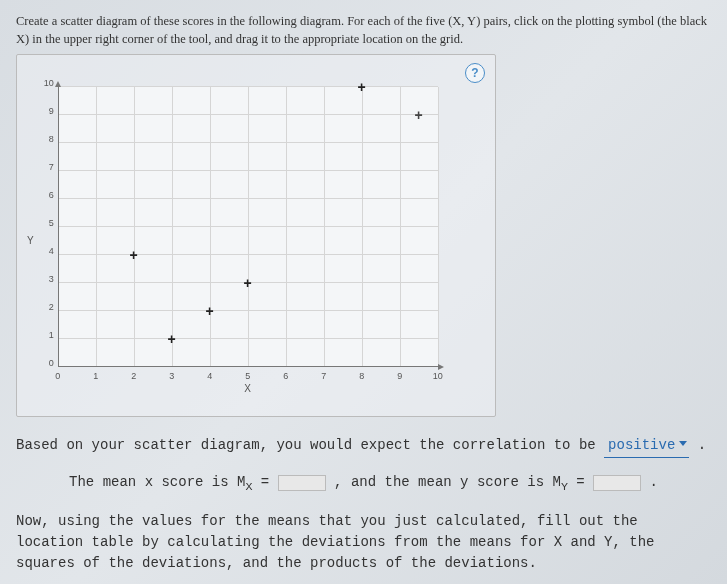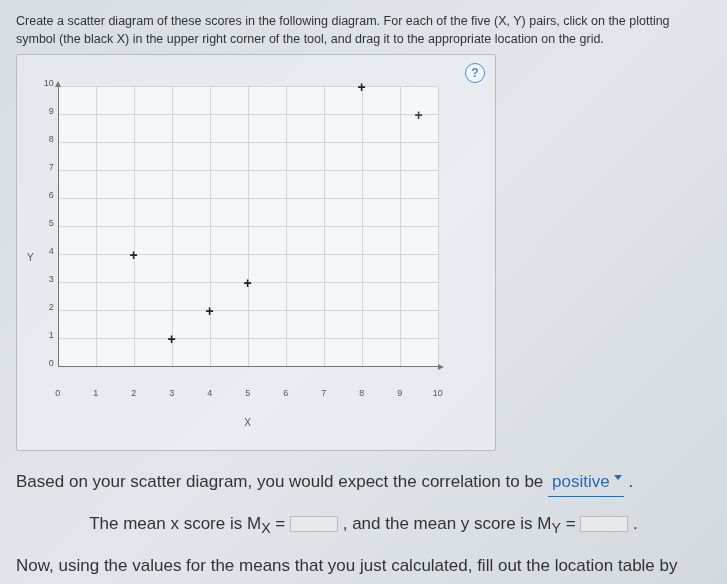--- a/index.html
+++ b/index.html
@@ -6,40 +6,40 @@
     body {
       font-family: Arial, sans-serif;
       background: linear-gradient(135deg, #d8dde2 0%, #e2e6ea 50%, #d4d9de 100%);
       width: 727px;
       height: 584px;
       padding: 12px 16px;
       font-size: 12px;
       color: #333;
       overflow: hidden;
     }
-    .instructions { font-size: 12.5px; line-height: 1.45; margin-bottom: 6px; }
+    .instructions { font-size: 12.5px; line-height: 1.45; margin-bottom: 6px; font-family: Liberation Serif, serif; }
     .chart-panel {
       background: rgba(240,242,245,0.5);
       border: 1px solid #bbb;
       border-radius: 2px;
       padding: 8px 10px 22px 10px;
       width: 480px;
       position: relative;
       margin-bottom: 18px;
     }
     .help-row { display:flex; justify-content:flex-end; margin-bottom: 4px; }
     .help-btn {
       width: 20px; height: 20px; border-radius: 50%;
       border: 1.5px solid #4a8dc8; color:#4a8dc8;
       display:flex; align-items:center; justify-content:center;
       font-weight:bold; font-size:12px; background:#f2f5f8;
     }
     .plot-wrap { display:flex; align-items:center; }
     .y-axis-label { font-size:10px; transform: rotate(0deg); margin-right:6px; color:#555; }
-    .plot-column { display:flex; flex-direction:column;gap:17px; }
+    .plot-column { display:flex; flex-direction:column; }
     .plot-row { display:flex; }
     .y-ticks {
       display:flex; flex-direction:column; justify-content:space-between;
       height: 280px; margin-right: 4px; text-align:right; font-size:9px; color:#555;
     }
     .y-ticks div { height:0; line-height:0; position:relative; top:-4px; width:14px; }
     .grid {
       position: relative; width: 380px; height: 280px;
       background: #f4f6f8;
     }
@@ -53,21 +53,21 @@
     .arrow-up { position:absolute; left:-3px; top:-6px; width:0;height:0;border-left:3px solid transparent;border-right:3px solid transparent;border-bottom:6px solid #777;}
     .arrow-right{position:absolute; right:-6px; bottom:-3px; width:0;height:0;border-top:3px solid transparent;border-bottom:3px solid transparent;border-left:6px solid #777;}
     .point {
       position:absolute; font-size:14px; font-weight:bold; color:#222;
       transform: translate(-50%, 50%);
     }
     .point.source { color:#444; }
     .x-ticks { display:flex; justify-content:space-between; width:380px; margin-left:18px; font-size:9px; color:#555; margin-top:4px; }
     .x-ticks div { width:0; display:flex; justify-content:center; }
     .x-axis-label { text-align:center; font-size:10px; color:#555; margin-top:2px; margin-left:18px; width:380px; }
-    .body-text { font-size:17px; line-height:1.5; }
+    .body-text { font-size:14px; line-height:1.5;font-family:Liberation Mono, monospace; }
     .dropdown {
       color:#2a6bb0; border-bottom:1px solid #2a6bb0; padding:0 14px 1px 4px;
       position:relative; display:inline-block;
     }
     .dropdown::after {
       content:""; position:absolute; right:2px; top:6px;
       border-left:4px solid transparent; border-right:4px solid transparent;
       border-top:5px solid #2a6bb0;
     }
     .field {

